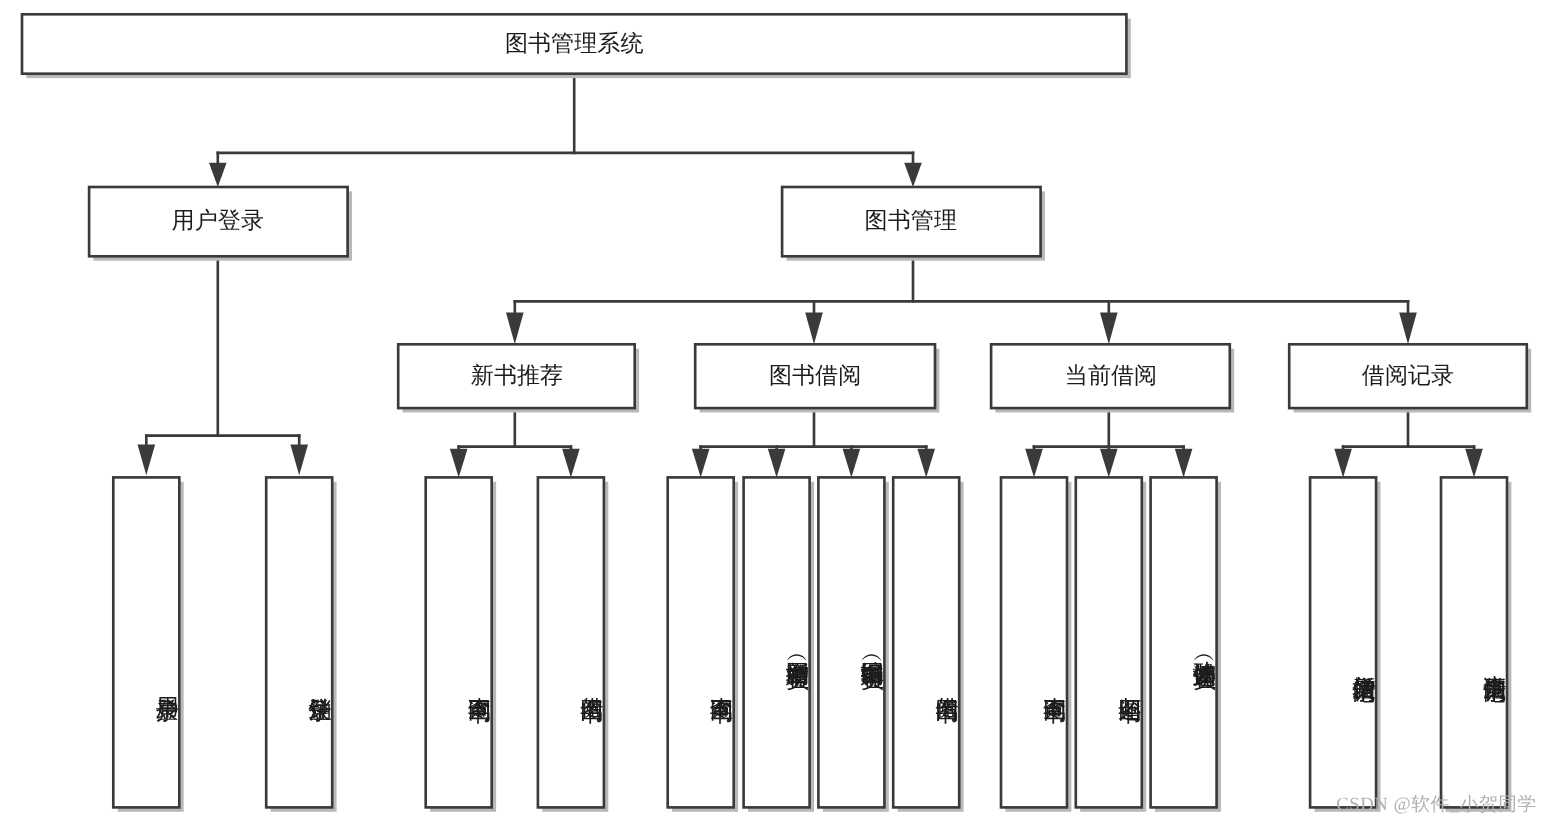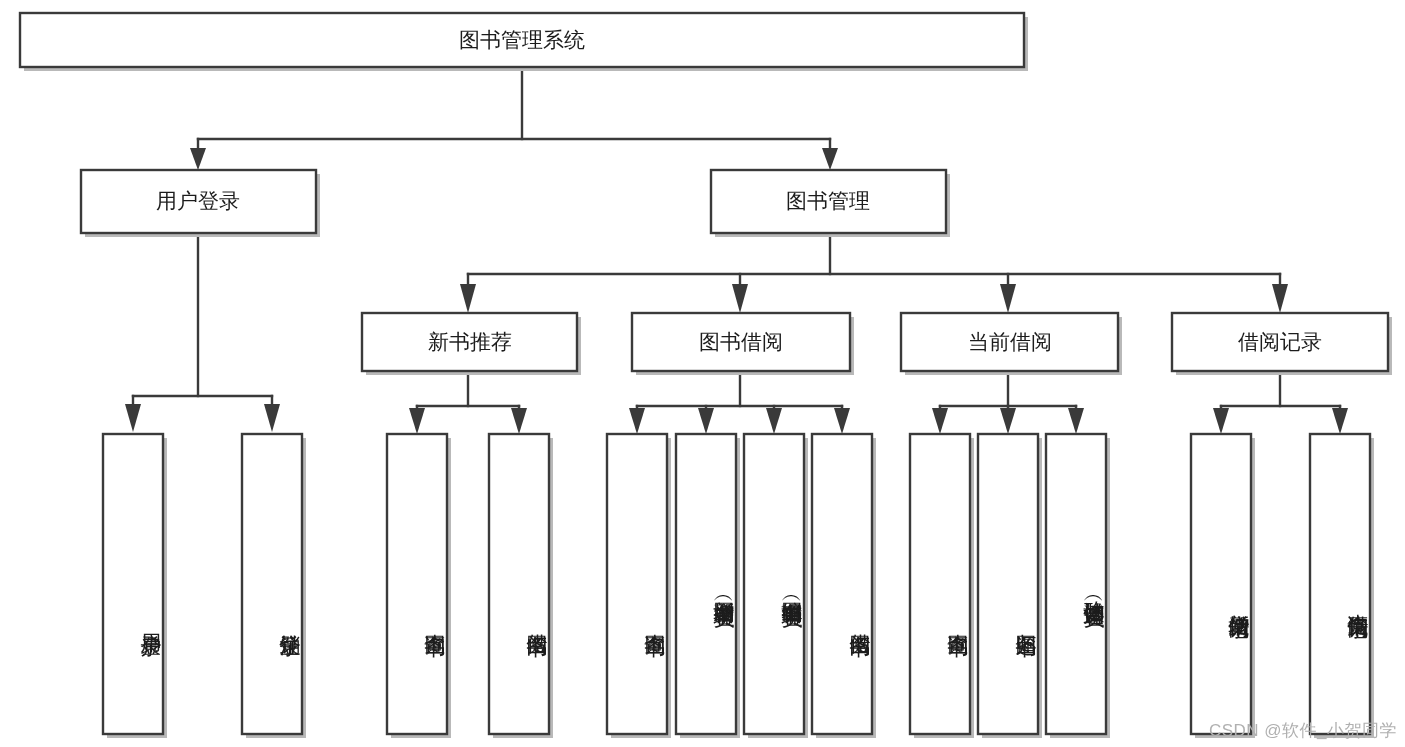--- a/index.html
+++ b/index.html
@@ -69,21 +69,21 @@
     pointer-events: none;
   }
   .leaf-hit {
     position: absolute;
     background: transparent;
   }
   #watermark {
     position: absolute;
     right: 8px;
     bottom: 5px;
-    font-family: Liberation Sans, sans-serif;
+    font-family: Liberation Serif, serif;
     font-size: 17px;
     color: #b0b0b0;
     letter-spacing: 0.5px;
     white-space: nowrap;
   }
 </style>
 </head>
 <body>
 
 <div id="diagram-root">

